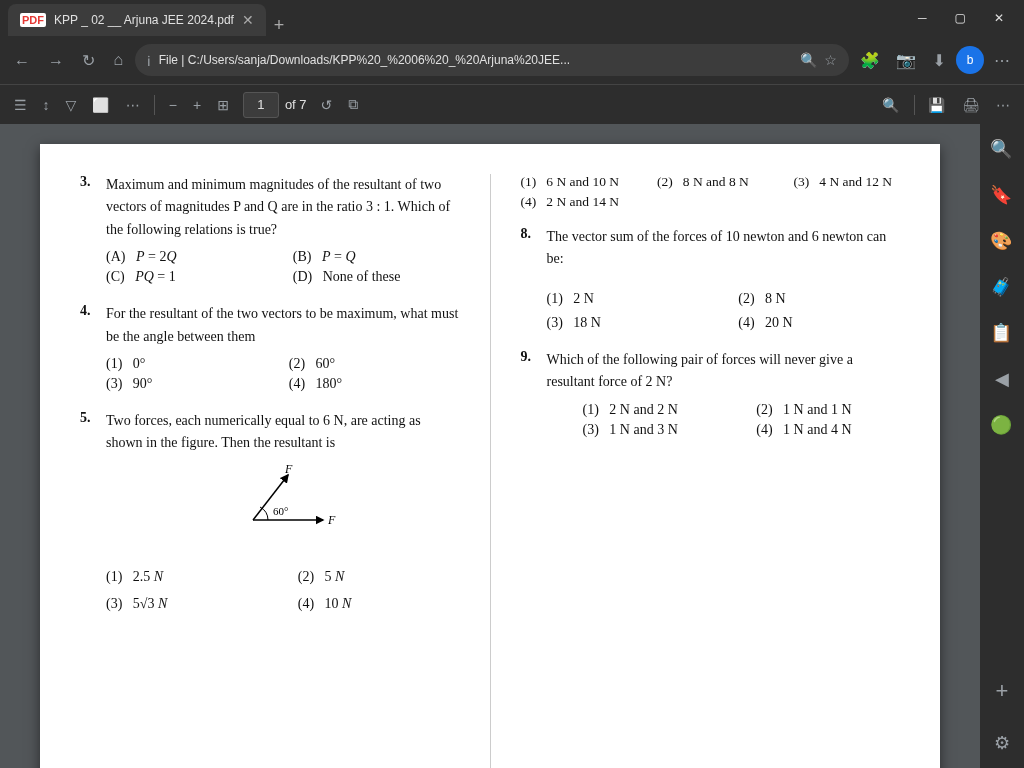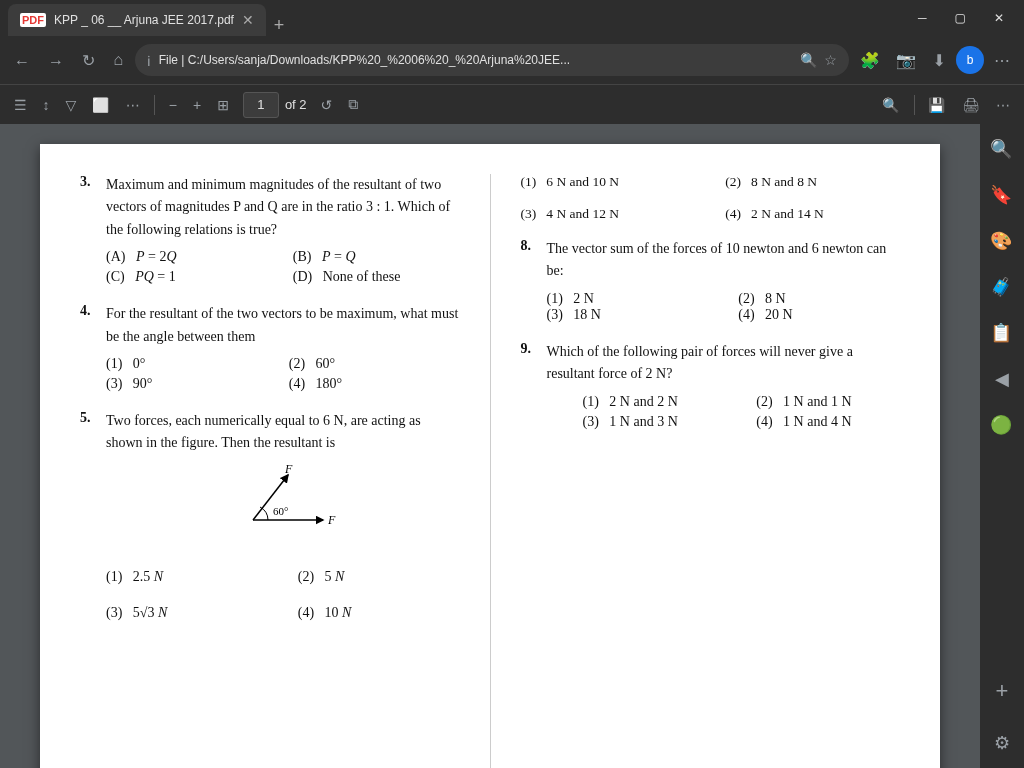--- a/index.html
+++ b/index.html
@@ -97,21 +97,21 @@
     .pdf-area::-webkit-scrollbar-track { background: #525659; }
     .pdf-area::-webkit-scrollbar-thumb { background: #888; border-radius: 4px; }
   </style>
 </head>
 <body>
 
 <div class="title-bar">
   <div class="tab-area">
     <div class="tab">
       <span class="pdf-icon">PDF</span>
-      <span style="font-size:12px;color:#e0e0e0;">KPP _ 06 __ Arjuna JEE 2017.pdf</span>
+      <span style="font-size:12px;color:#e0e0e0;">KPP _ 02 __ Arjuna JEE 2024.pdf</span>
       <span class="close-btn">✕</span>
     </div>
     <span class="new-tab-btn">+</span>
   </div>
   <div class="window-controls">
     <span class="win-btn">─</span>
     <span class="win-btn">▢</span>
     <span class="win-btn">✕</span>
   </div>
 </div>
@@ -143,21 +143,21 @@
   <span class="toolbar-btn">↕</span>
   <span class="toolbar-btn">▽</span>
   <span class="toolbar-btn">⬜</span>
   <span class="toolbar-btn">⋯</span>
   <div class="toolbar-separator"></div>
   <span class="toolbar-btn">−</span>
   <span class="toolbar-btn">+</span>
   <span class="toolbar-btn">⊞</span>
   <div class="page-nav">
     <input class="page-input" type="text" value="1" style="">
-    <span class="page-of">of 2</span>
+    <span class="page-of">of 7</span>
   </div>
   <span class="toolbar-btn">↺</span>
   <span class="toolbar-btn">⧉</span>
   <div class="toolbar-right">
     <span class="toolbar-btn">🔍</span>
     <div class="toolbar-separator"></div>
     <span class="toolbar-btn">💾</span>
     <span class="toolbar-btn">🖨</span>
     <span class="toolbar-btn">⋯</span>
   </div>
@@ -218,51 +218,51 @@
                   <text x="62" y="8" font-size="12" font-style="italic" font-family="Times New Roman">F</text>
                   <text x="105" y="59" font-size="12" font-style="italic" font-family="Times New Roman">F</text>
                   <text x="50" y="50" font-size="11" font-family="Times New Roman">60°</text>
                   <defs>
                     <marker id="arrow" markerWidth="6" markerHeight="6" refX="5" refY="3" orient="auto">
                       <path d="M0,0 L6,3 L0,6 Z" fill="black"></path>
                     </marker>
                   </defs>
                 </svg>
               </div>
-              <div style="margin-top:4px;display:grid;grid-template-columns:1fr 1fr;gap:20px 30px;">
+              <div style="margin-top:4px;display:grid;grid-template-columns:1fr 1fr;gap:11px 30px;">
                 <span>(1) &nbsp; 2.5 <em>N</em></span>
                 <span>(2) &nbsp; 5 <em>N</em></span>
                 <span>(3) &nbsp; 5√3 <em>N</em></span>
                 <span>(4) &nbsp; 10 <em>N</em></span>
               </div>
             </div>
           </div>
         </div>
 
       </div>
 
       <div class="divider-line"></div>
 
       <div class="pdf-column">
 
         <div style="margin-bottom:16px;font-size:13.5px;">
-          <div style="display:grid;grid-template-columns:1fr 1fr;gap:16px 30px;">
+          <div style="display:grid;grid-template-columns:1fr 1fr 1fr;gap:4px 30px;">
             <span>(1) &nbsp; 6 N and 10 N</span>
             <span>(2) &nbsp; 8 N and 8 N</span>
             <span>(3) &nbsp; 4 N and 12 N</span>
             <span>(4) &nbsp; 2 N and 14 N</span>
           </div>
         </div>
 
         <div class="question">
           <div style="display:flex;gap:8px;">
             <span style="font-weight:bold;min-width:18px;">8.</span>
             <div>
               <span style="line-height:1.6;">The vector sum of the forces of 10 newton and 6 newton can be:</span>
-              <div style="margin-top:8px;display:grid;grid-template-columns:1fr 1fr;gap:0 30px;">
+              <div style="margin-top:20px;display:grid;grid-template-columns:1fr 1fr;gap:8px 30px;">
                 <span>(1) &nbsp; 2 N</span>
                 <span>(2) &nbsp; 8 N</span>
                 <span>(3) &nbsp; 18 N</span>
                 <span>(4) &nbsp; 20 N</span>
               </div>
             </div>
           </div>
         </div>
 
         <div class="question">

